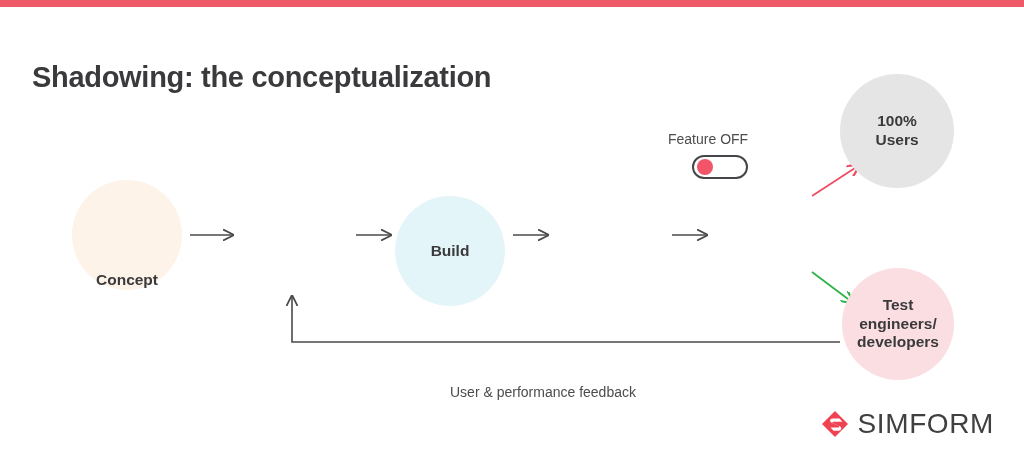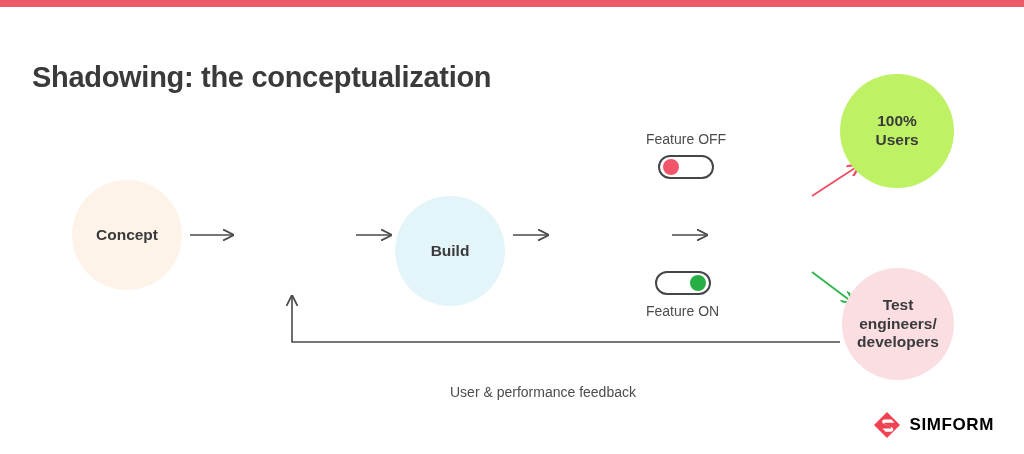--- a/index.html
+++ b/index.html
@@ -105,23 +105,23 @@
   }
   .brand-logo {
     position: absolute;
     right: 30px;
     bottom: 14px;
     display: flex;
     align-items: center;
     gap: 8px;
   }
   .brand-name {
-    font-size: 17px;
-    font-weight: bold;
-    color: #000000;
+    font-size: 28px;
+    font-weight: normal;
+    color: #404040;
     letter-spacing: 0.6px;
   }
 </style>
 </head>
 <body>
 
 <div id="slide">
 
   <div class="top-accent-bar"></div>
 
@@ -145,55 +145,49 @@
       <line x1="356" y1="235" x2="391" y2="235" marker-end="url(#arrow-gray)"></line>
       <line x1="513" y1="235" x2="548" y2="235" marker-end="url(#arrow-gray)"></line>
       <line x1="672" y1="235" x2="707" y2="235" marker-end="url(#arrow-gray)"></line>
       <path d="M 840 342 L 292 342 L 292 296" marker-end="url(#arrow-gray)"></path>
     </g>
 
     <line x1="812" y1="196" x2="858" y2="166" stroke="#ef4d63" stroke-width="1.8" marker-end="url(#arrow-red)"></line>
     <line x1="812" y1="272" x2="852" y2="302" stroke="#2fb44a" stroke-width="1.8" marker-end="url(#arrow-green)"></line>
   </svg>
 
-  <div class="node-circle" style="left:72px; top:180px; width:110px; height:110px; background:#fdf3e8;">
+  <div class="node-circle" style="left:72px; top:180px; width:110px; height:110px; background:#fdf3e8;align-items:flex-end;">
     <span class="node-label">Concept</span>
   </div>
 
 
   <div class="node-circle" style="left:395px; top:196px; width:110px; height:110px; background:#e4f5f9;">
     <span class="node-label">Build</span>
   </div>
 
 
 
-  <div class="node-circle" style="left:840px; top:74px; width:114px; height:114px; background:#bef264;">
+  <div class="node-circle" style="left:840px; top:74px; width:114px; height:114px; background:#e5e5e5;">
     <span class="node-label">100%
 Users</span>
   </div>
 
   <div class="node-circle" style="left:842px; top:268px; width:112px; height:112px; background:#fbdee2; overflow:visible;justify-content:center;">
     <span class="node-label" style="width:124px;">Test
 engineers/
 developers</span>
   </div>
 
-  <div class="toggle-wrap" style="left:646px; top:131px;">
+  <div class="toggle-wrap" style="left:668px; top:131px;align-items:flex-end;">
     <span class="toggle-caption">Feature OFF</span>
     <span class="toggle-switch" style="margin-top:8px;">
       <span class="toggle-knob left"></span>
     </span>
   </div>
 
-  <div class="toggle-wrap" style="left:646px; top:271px;">
-    <span class="toggle-switch">
-      <span class="toggle-knob right"></span>
-    </span>
-    <span class="toggle-caption" style="margin-top:8px;">Feature ON</span>
-  </div>
 
   <div class="feedback-caption" style="left:450px; top:350px;">User &amp; performance feedback</div>
 
   <div class="brand-logo">
     <svg width="30" height="30" viewBox="0 0 30 30">
       <path d="M15 2 L28 15 L15 28 L2 15 Z" fill="#ef4353"></path>
       <path d="M19.5 9.5 L12.5 9.5 C9.8 9.5 9.3 12.6 11.6 13.6 L18.2 16.4
                C19.6 17 19.3 18.6 18 18.6 L10.5 18.6 L13.6 21.8 L18.8 21.8
                C21.6 21.8 22.2 18.3 19.7 17.3 L13.2 14.6 C11.9 14.0 12.2 12.7 13.4 12.7
                L22.3 12.7 Z" fill="#ffffff"></path>

